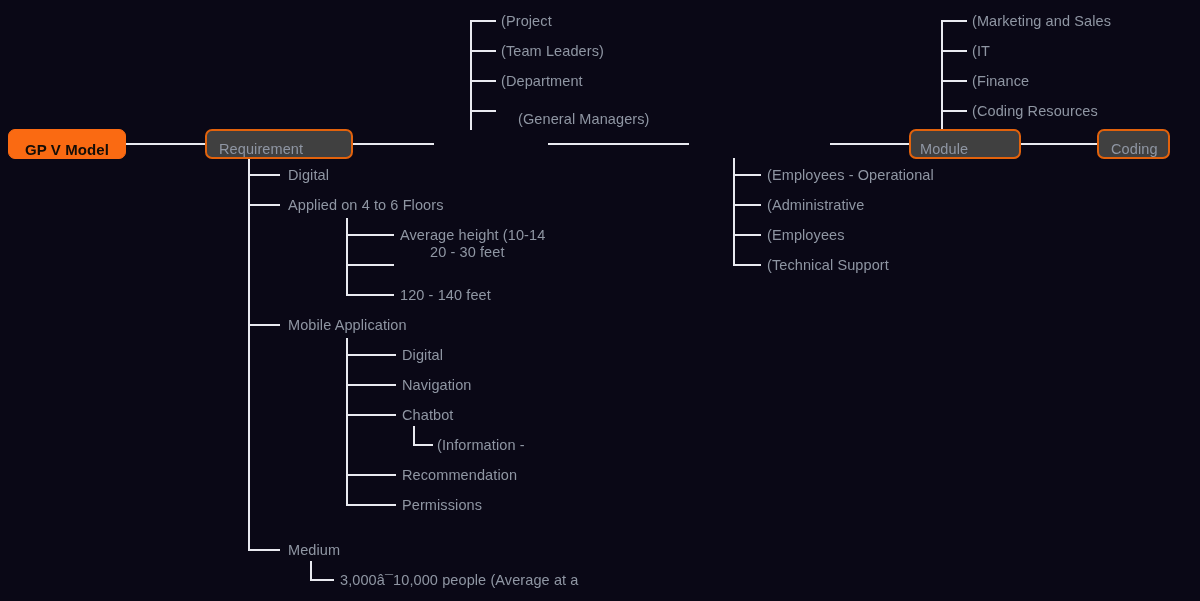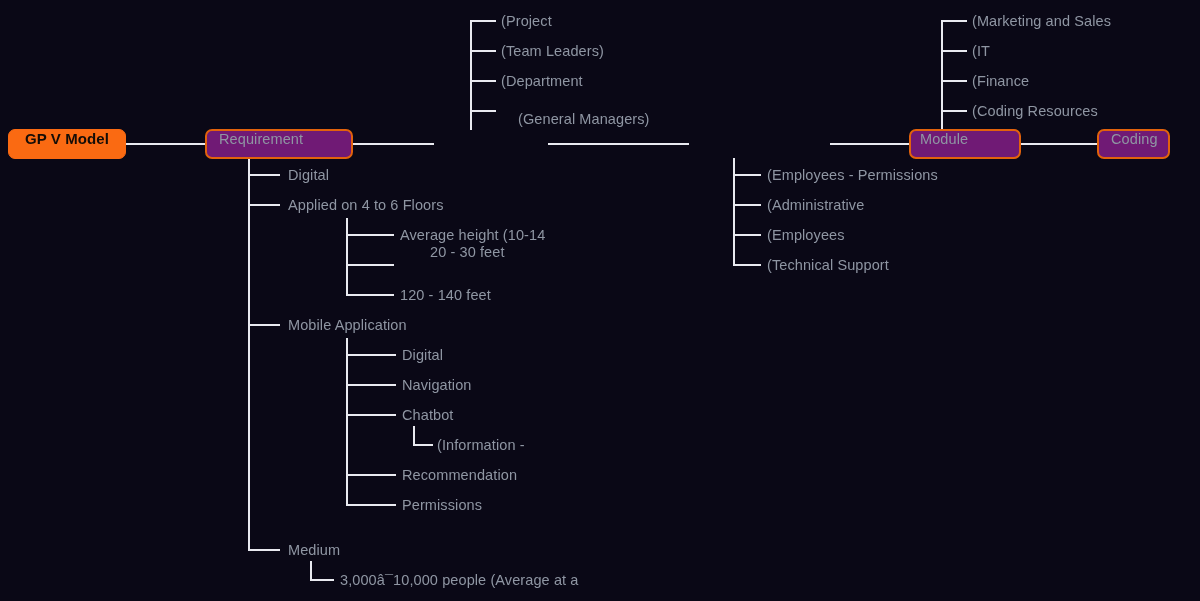--- a/index.html
+++ b/index.html
@@ -27,38 +27,38 @@
   }
   .edge.h { height: 2px; }
   .edge.v { width: 2px; }
 
   
   .node {
     position: absolute;
     box-sizing: border-box;
     border-radius: 7px;
     display: flex;
-    align-items: flex-start;
+    align-items: flex-end;
     justify-content: flex-start;
     height: 30px;
     padding: 0 12px;
     white-space: nowrap;
     font-size: 14.5px;
     letter-spacing: .1px;
   }
   .node.root {
     background: #fa6a12;
     border: 1px solid #fa6a12;
     color: #140d07;
     font-weight: bold;
     font-size: 15px;
     justify-content: center;
   }
   .node.stage {
-    background: #701a75;
+    background: #404040;
     border: 2px solid #e2620c;
     color: #8f96a3;
   }
   
   .leaf {
     position: absolute;
     white-space: nowrap;
     color: #8f96a3;
     font-size: 14.5px;
     line-height: 16px;
@@ -101,21 +101,21 @@
   <div class="leaf" style="left:972px;top:43px;">(IT</div>
   <div class="leaf" style="left:972px;top:73px;">(Finance</div>
   <div class="leaf" style="left:972px;top:103px;">(Coding Resources</div>
 
   <div class="edge v" style="left:733px;top:158px;height:108px;"></div>
   <div class="edge h" style="left:733px;top:174px;width:28px;"></div>
   <div class="edge h" style="left:733px;top:204px;width:28px;"></div>
   <div class="edge h" style="left:733px;top:234px;width:28px;"></div>
   <div class="edge h" style="left:733px;top:264px;width:28px;"></div>
 
-  <div class="leaf" style="left:767px;top:167px;">(Employees - Permissions</div>
+  <div class="leaf" style="left:767px;top:167px;">(Employees - Operational</div>
   <div class="leaf" style="left:767px;top:197px;">(Administrative</div>
   <div class="leaf" style="left:767px;top:227px;">(Employees</div>
   <div class="leaf" style="left:767px;top:257px;">(Technical Support</div>
 
   <div class="edge v" style="left:248px;top:158px;height:392px;"></div>
   <div class="edge h" style="left:248px;top:174px;width:32px;"></div>
   <div class="edge h" style="left:248px;top:204px;width:32px;"></div>
   <div class="edge h" style="left:248px;top:324px;width:32px;"></div>
   <div class="edge h" style="left:248px;top:549px;width:32px;"></div>
 

